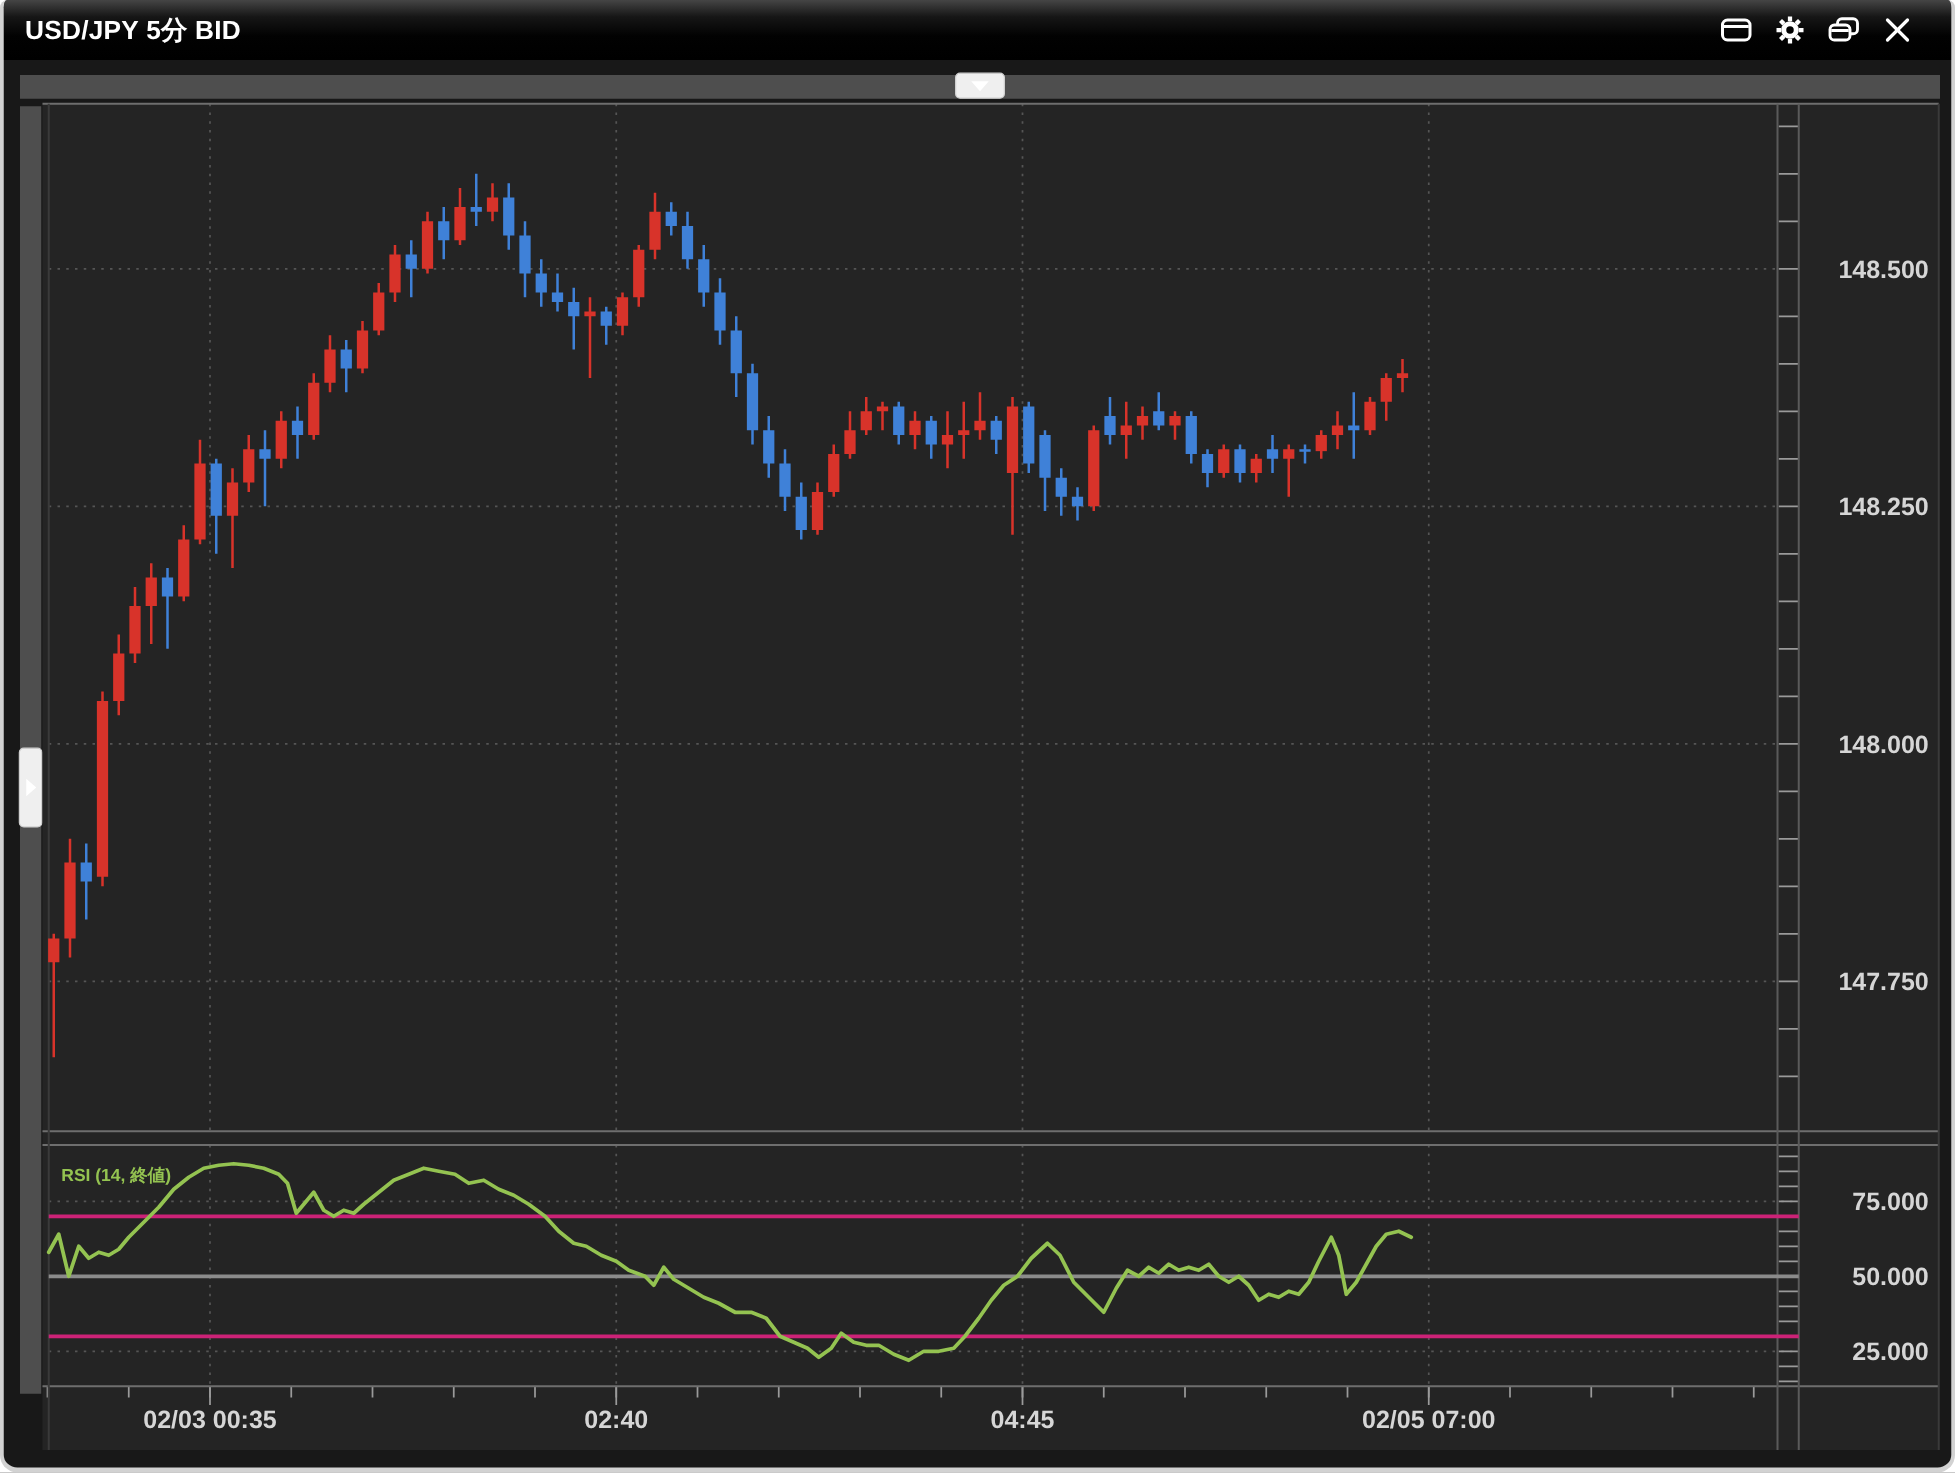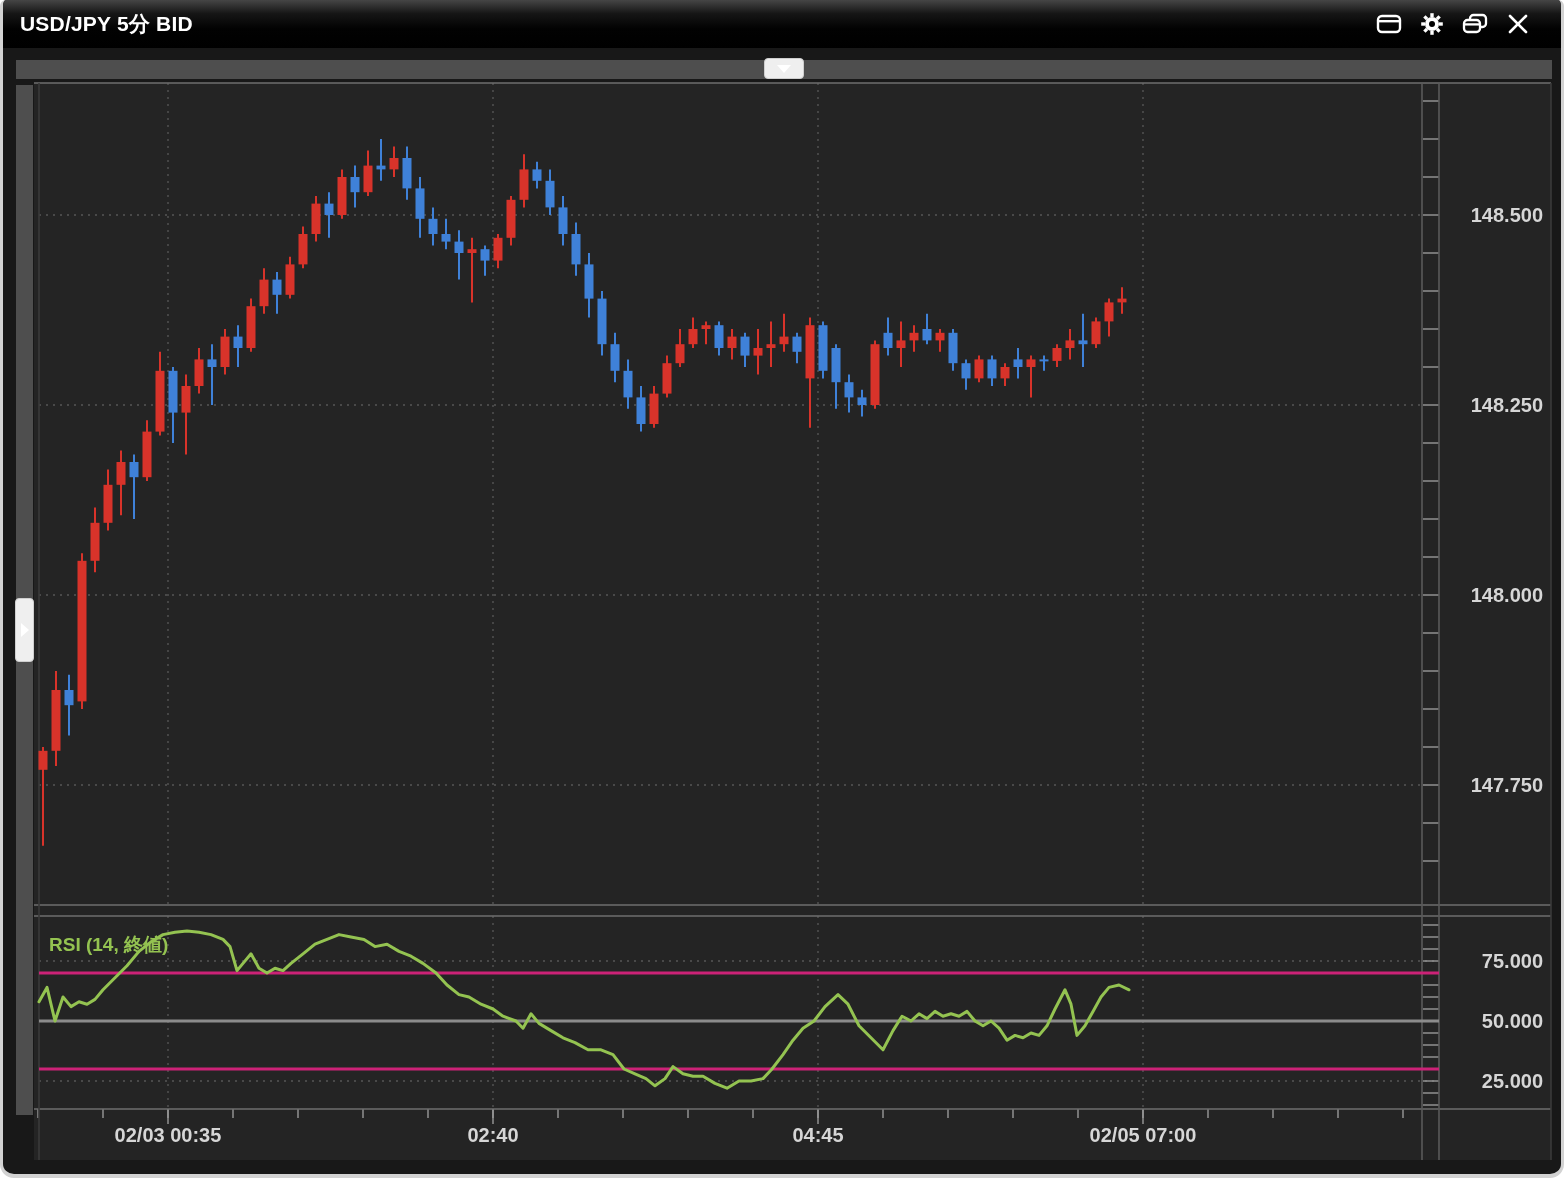--- a/index.html
+++ b/index.html
@@ -30,21 +30,21 @@
   .strip-btn{
     position:absolute; background:#efefef; border:1px solid #cfcfcf; border-radius:4px;
     display:flex;align-items:center;justify-content:center; cursor:pointer; padding:0;
   }
   #top-strip-btn{left:50%; top:-2px; transform:translateX(-50%); width:40px; height:21px;}
   #left-strip-btn{left:-1px; top:513px; width:19px; height:64px;}
   .tri-down{width:0;height:0;border-left:7px solid transparent;border-right:7px solid transparent;border-top:8px solid #ffffff;}
   .tri-right{width:0;height:0;border-top:7px solid transparent;border-bottom:7px solid transparent;border-left:8px solid #ffffff;}
   #chart-svg{position:absolute;left:0;top:0;}
   #rsi-title{
-    position:absolute; left:46px; top:932px; font-size:19px; font-weight:bold; color:#94c351;
+    position:absolute; left:46px; top:932px; font-size:14px; font-weight:bold; color:#94c351;
     white-space:nowrap;
   }
   .axis-text{font-family:"Liberation Sans",sans-serif;font-size:20px;font-weight:bold;fill:#d6d6d6;}
 </style>
 </head>
 <body>
 
 <div id="app-window">
 
   <div id="titlebar">

